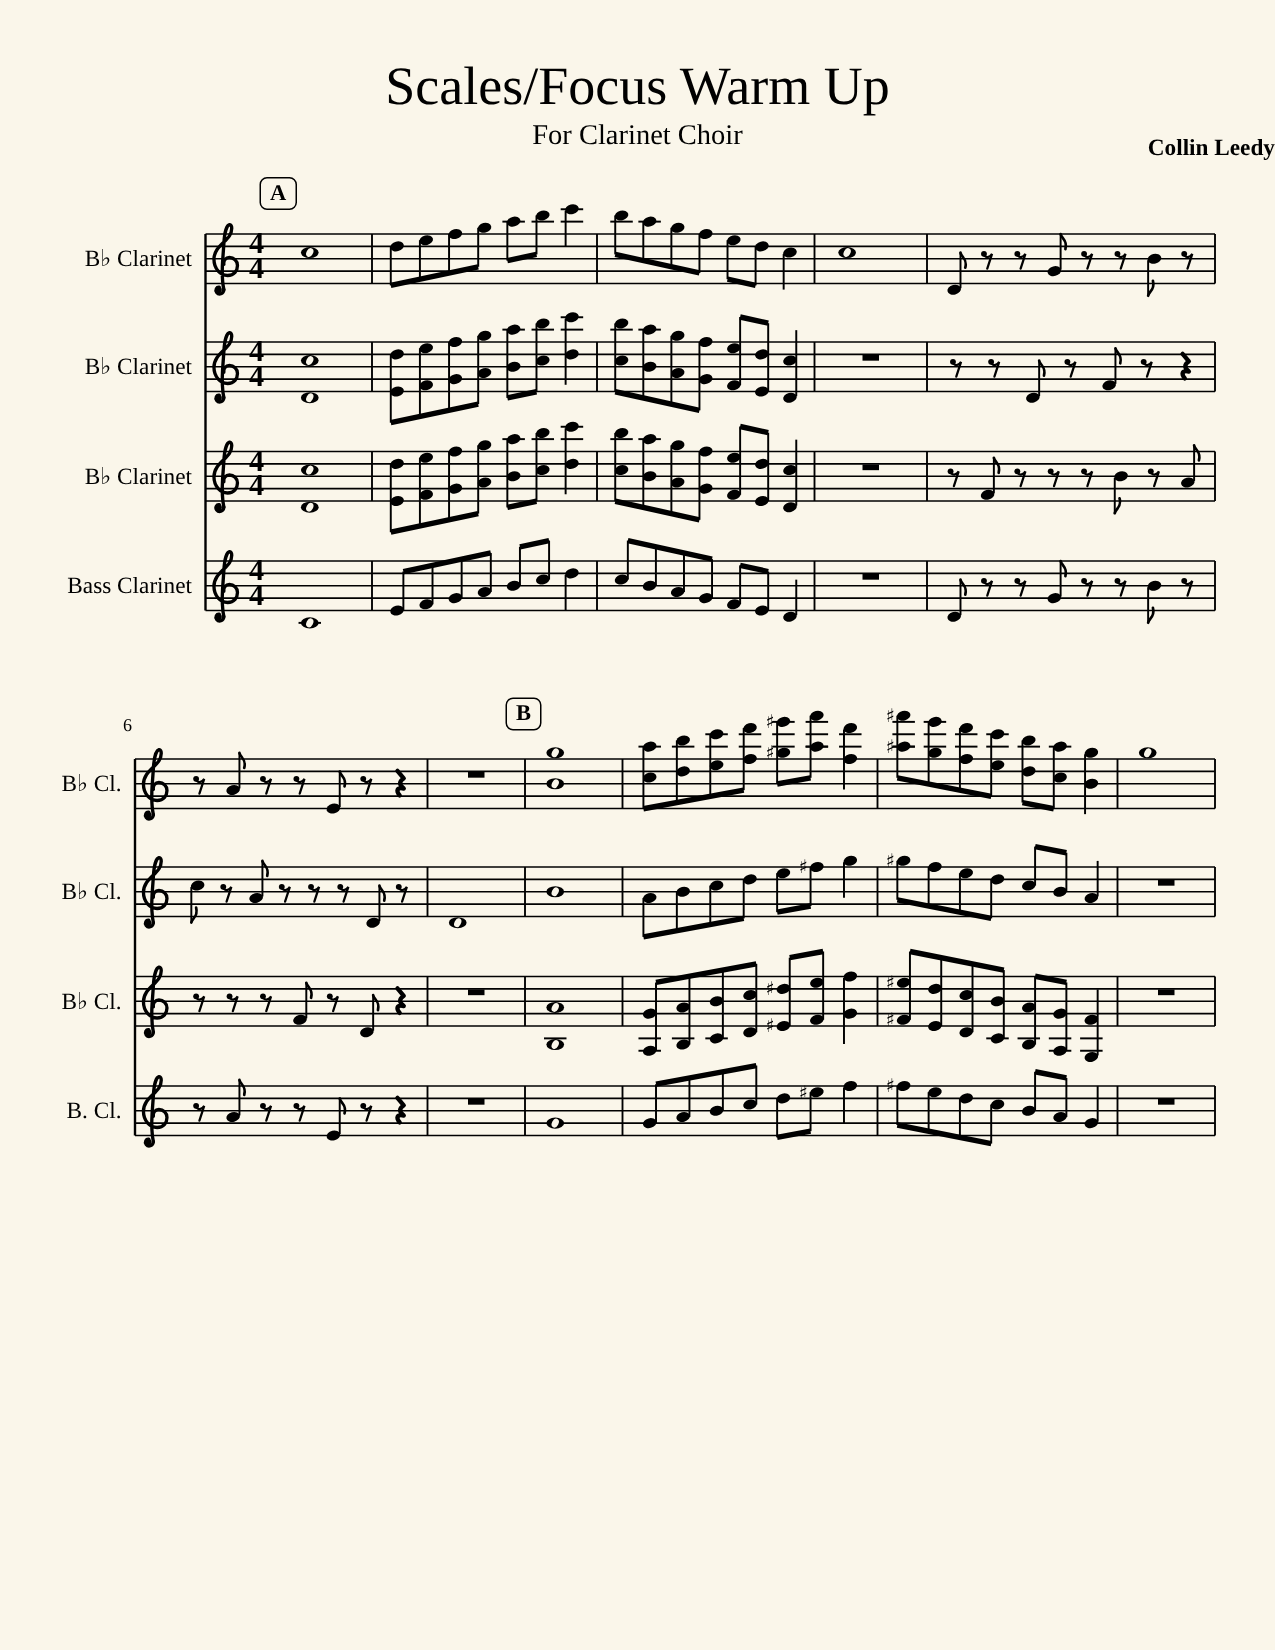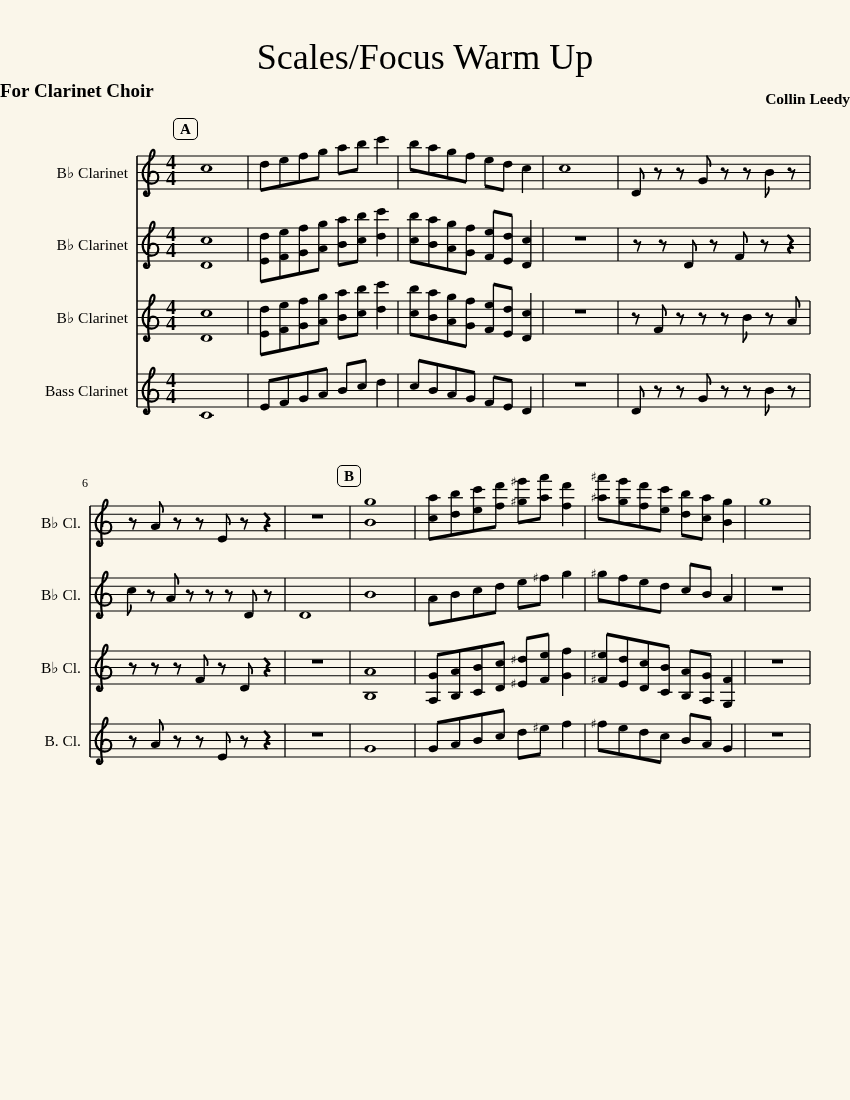--- a/index.html
+++ b/index.html
@@ -1,18 +1,18 @@
 <!DOCTYPE html>
 <html><head>
 <meta charset="utf-8">
 <style>
   html,body{margin:0;padding:0;}
   .page{position:relative;width:850px;height:1100px;overflow:hidden;font-family:"Liberation Serif",serif;color:#000;padding-left:38px;}
   .title{position:absolute;top:36px;left:0;width:850px;text-align:center;font-size:36px;}
-  .subtitle{position:absolute;top:80px;left:0;width:850px;text-align:left;font-size:19px;font-weight:bold;}
+  .subtitle{position:absolute;top:80px;left:0;width:850px;text-align:center;font-size:19px;}
   .composer{position:absolute;top:90px;right:38px;font-size:15.5px;font-weight:bold;}
   .rehearsal{position:absolute;border:1.7px solid #000;border-radius:5px;background:transparent;
              font-weight:bold;font-size:15px;padding:1px 6px;line-height:18px;}
   .reh-a{left:173px;top:118px;}
   .reh-b{left:337px;top:465px;}
   .measure-number{position:absolute;left:82px;top:476px;font-size:12px;}
   svg{position:absolute;left:0;top:0;}
 </style>
 </head>
 <body>

